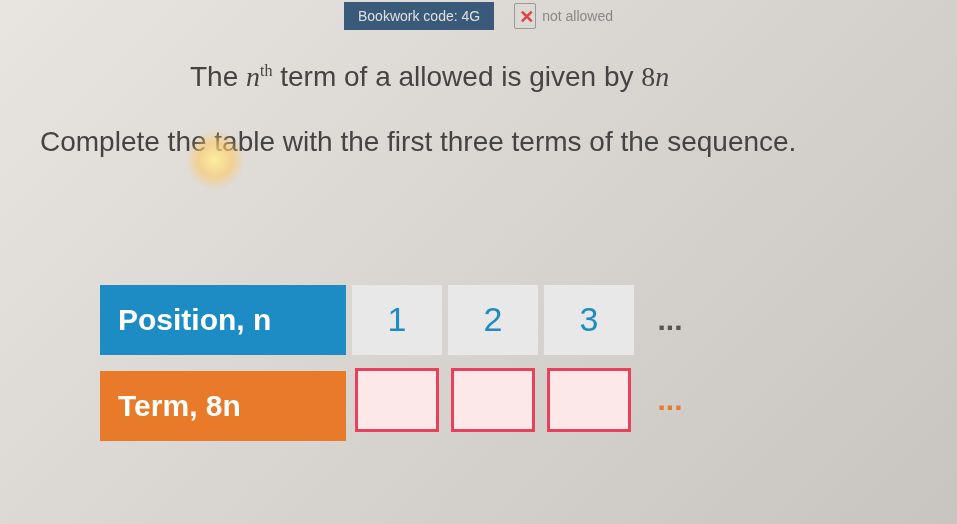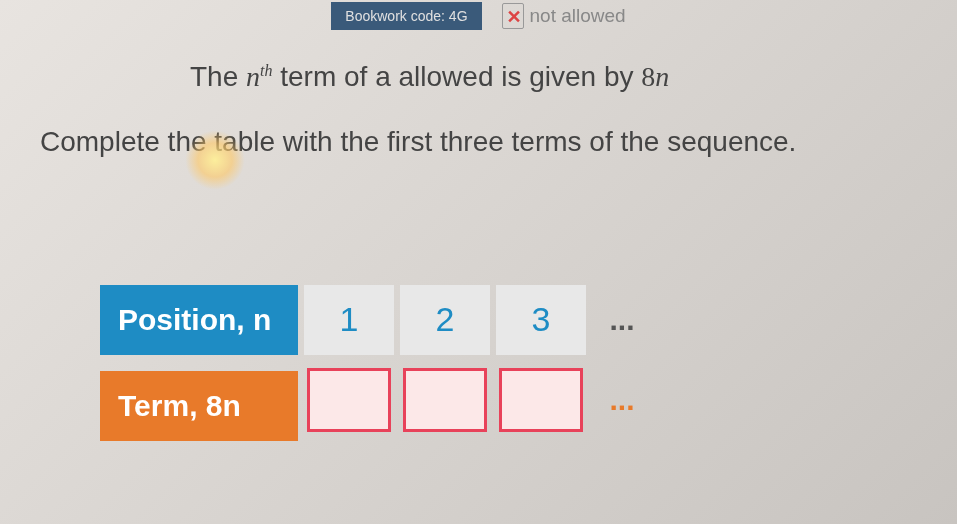--- a/index.html
+++ b/index.html
@@ -28,21 +28,21 @@
       padding: 6px 14px;
       font-size: 14px;
       font-weight: 500;
       border-radius: 0;
     }
     .not-allowed {
       display: flex;
       align-items: center;
       gap: 6px;
       color: #888;
-      font-size: 19px;
+      font-size: 14px;
     }
     .calc-icon {
       width: 22px;
       height: 26px;
       border: 1.5px solid #999;
       border-radius: 2px;
       position: relative;
       display: inline-block;
     }
     .calc-icon::after {
@@ -73,21 +73,20 @@
       padding-left: 10px;
     }
     .formula-var {
       font-style: italic;
       font-family: 'Times New Roman', serif;
     }
     .superscript {
       font-size: 16px;
       vertical-align: super;
       font-family: 'Times New Roman', serif;
-      font-style: italic;
     }
     .formula-8n {
       font-family: 'Times New Roman', serif;
     }
     .glare {
       position: absolute;
       width: 60px;
       height: 60px;
       border-radius: 50%;
       background: radial-gradient(circle, rgba(255,240,150,0.9) 0%, rgba(255,200,100,0.6) 40%, rgba(255,200,100,0) 70%);
@@ -101,21 +100,21 @@
       display: flex;
       flex-direction: column;
       gap: 4px;
     }
     .table-row {
       display: flex;
       align-items: center;
       gap: 6px;
     }
     .row-header {
-      width: 198px;
+      width: 246px;
       height: 70px;
       display: flex;
       align-items: center;
       padding-left: 18px;
       color: white;
       font-size: 30px;
       font-weight: bold;
     }
     .header-blue {
       background: #1e8cc4;

